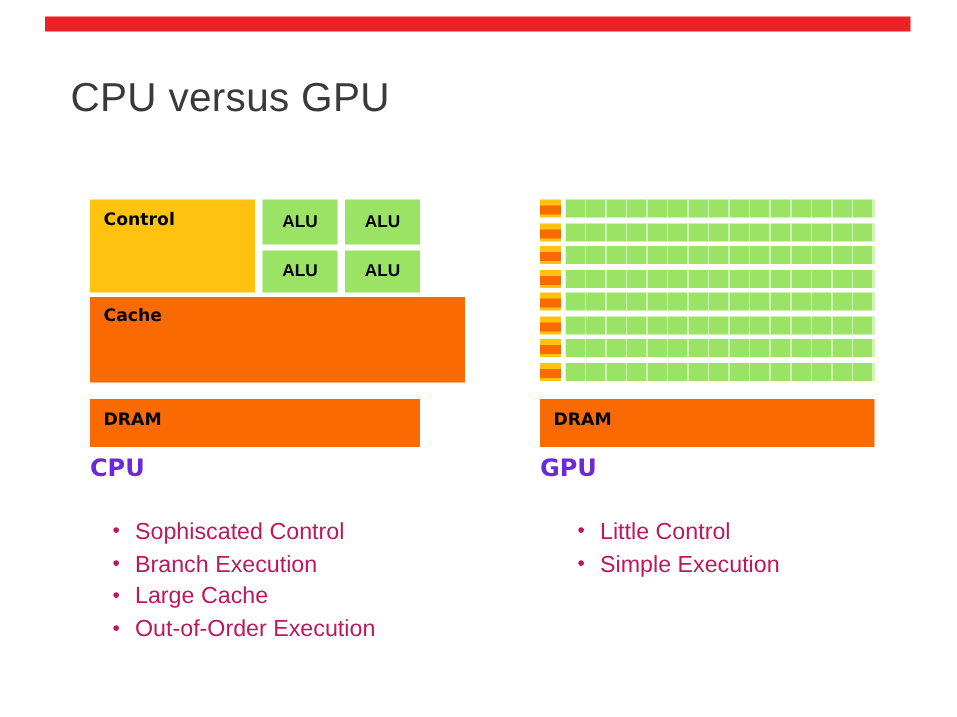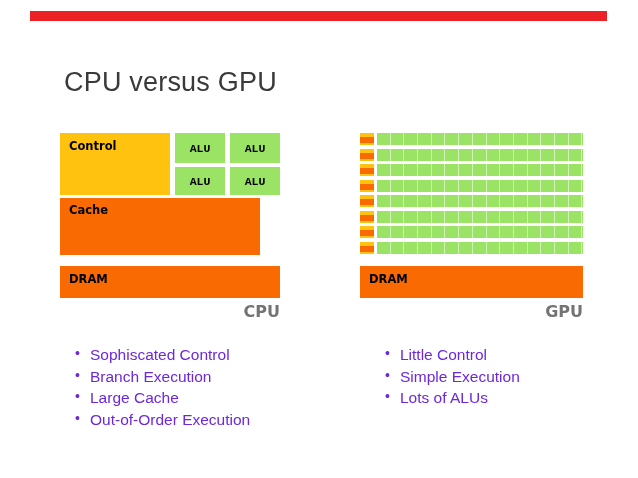--- a/index.html
+++ b/index.html
@@ -9,70 +9,70 @@
     font-family:"Liberation Sans",sans-serif;
     position:relative;overflow:hidden;
   }
   
   .progress-bar{
     position:absolute;left:30px;top:11px;width:577px;height:10px;
     background:var(--red,#ec2126);
   }
   
   .title{
-    position:absolute;left:47px;top:50px;margin:17px;
+    position:absolute;left:47px;top:50px;margin:0;
     font-size:27px;font-weight:400;color:#3a3a3a;letter-spacing:.2px;
   }
   
   .block{
     position:absolute;box-sizing:border-box;
     font-family:"DejaVu Sans","Liberation Sans",sans-serif;
     font-weight:bold;font-size:11.5px;color:#000;
   }
   .block .blk-label{display:block;}
   #control{left:60px;top:133px;width:110px;height:62px;background:var(--yellow);padding:6px 12px 0 9px;}
   #alu-grid{
     position:absolute;left:175px;top:133px;width:105px;height:62px;
     display:grid;grid-template-columns:50px 50px;grid-template-rows:30px 28px;gap:4px 5px;
   }
   .alu-cell{
     background:var(--green);
-    font-family:Liberation Mono, monospace;
+    font-family:Liberation Sans, sans-serif;
     font-weight:bold;font-size:11.5px;color:#000;
     display:flex;align-items:center;justify-content:center;
   }
-  #cache{left:60px;top:198px;width:200px;height:57px;background:var(--orange);padding:5px 0 0 9px;}
+  #cache{left:60px;top:198px;width:250px;height:57px;background:var(--orange);padding:5px 0 0 9px;}
   #cpu-dram{left:60px;top:266px;width:220px;height:32px;background:var(--orange);padding:6px 0 0 9px;}
   #gpu-dram{left:360px;top:266px;width:223px;height:32px;background:var(--orange);padding:6px 0 0 9px;}
   
   #gpu-rows{
     position:absolute;left:360px;top:133px;width:223px;height:121px;
     display:flex;flex-direction:column;justify-content:space-between;
   }
   .gpu-row{display:flex;height:12px;}
   .mini{width:14px;background:var(--yellow);position:relative;margin-right:3px;}
   .mini-orange{position:absolute;left:0;top:4px;width:100%;height:6px;background:var(--orange);}
   .gbar{
     flex:1;background-color:var(--green);
     background-image:repeating-linear-gradient(90deg,
       rgba(255,255,255,0) 0px, rgba(255,255,255,0) 12.7px,
       rgba(255,255,255,.55) 12.7px, rgba(255,255,255,.55) 13.7px);
   }
   
   .caption{
-    position:absolute;top:302px;text-align:right;
+    position:absolute;top:302px;text-align:left;
     font-family:"DejaVu Sans","Liberation Sans",sans-serif;
-    font-weight:bold;font-size:16px;color:#737373;
+    font-weight:bold;font-size:16px;color:#6d28d9;
   }
   #cpu-caption{left:60px;width:220px;}
   #gpu-caption{left:360px;width:223px;}
   
   ul.bullets{
     position:absolute;margin:0;padding:0;list-style:none;
-    font-size:15.5px;line-height:21.5px;color:#6d28d9;
+    font-size:15.5px;line-height:21.5px;color:#be185d;
   }
   #cpu-bullets{left:73px;top:344px;width:245px;}
   #gpu-bullets{left:383px;top:344px;width:172px;}
   ul.bullets li{padding-left:17px;position:relative;}
   ul.bullets li::before{content:"\2022";position:absolute;left:2px;top:-1px;font-size:14px;}
 </style>
 </head>
 <body>
 
 <div class="progress-bar" style="background: rgb(236, 33, 38);"></div>
@@ -153,14 +153,13 @@
 
 <ul class="bullets" id="cpu-bullets">
     <li>Sophiscated Control</li>
     <li>Branch Execution</li>
     <li>Large Cache</li>
     <li>Out-of-Order Execution</li>
   </ul>
 <ul class="bullets" id="gpu-bullets">
     <li>Little Control</li>
     <li>Simple Execution</li>
-    <li>Lots of ALUs</li>
   </ul>
 
 </body></html>

